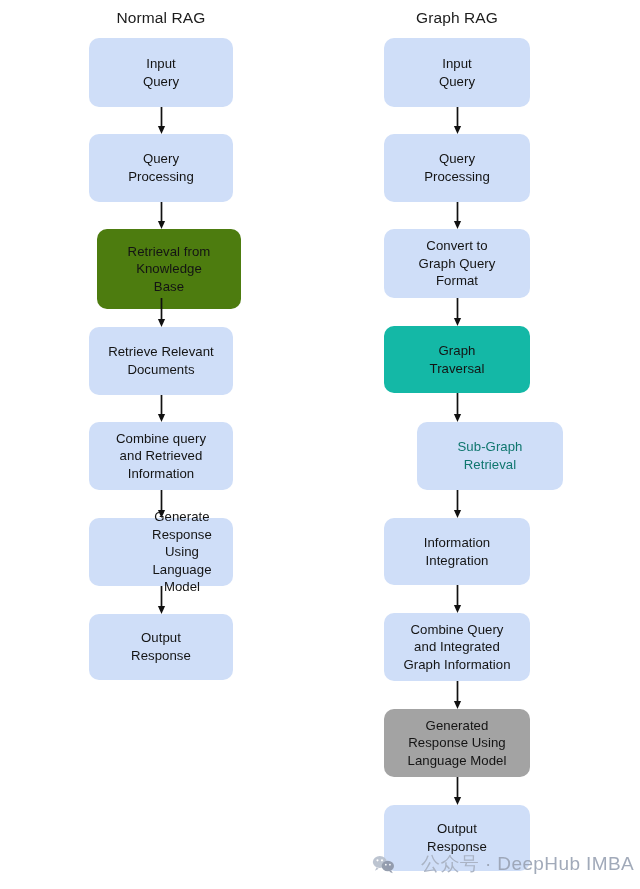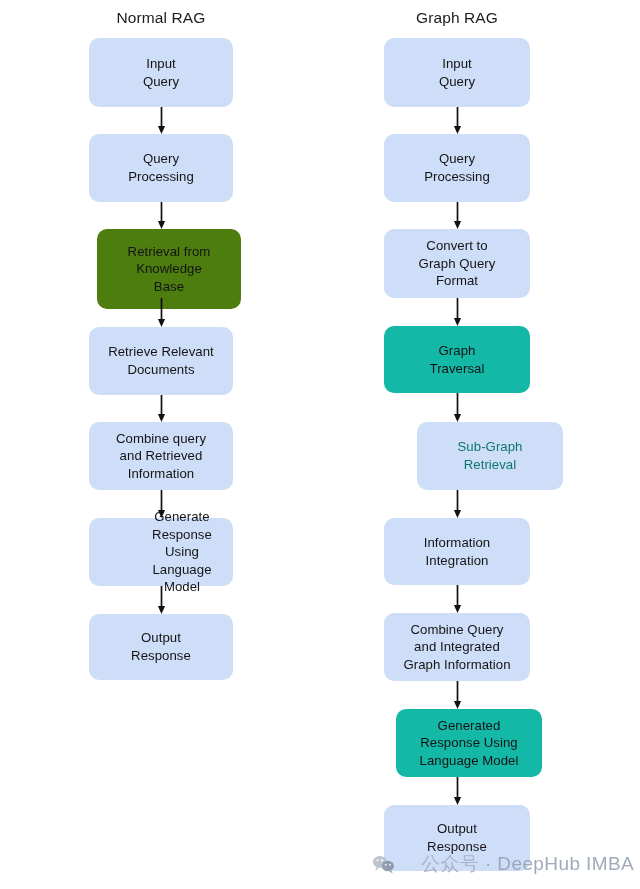--- a/index.html
+++ b/index.html
@@ -200,21 +200,21 @@
     </svg>
     <div class="node" style="left: 384px; top: 613px; width: 146px; height: 68px; background: rgb(207, 222, 248); color: rgb(20, 20, 20);">
       <span class="node-label">Combine Query
 and Integrated
 Graph Information</span>
     </div>
     <svg class="arrow" width="11" height="28" viewBox="0 0 11 28" style="left: 451.5px; top: 681px;">
       <line x1="5.5" y1="0" x2="5.5" y2="20.5" stroke="#111111" stroke-width="1.7"></line>
       <polygon points="1.9,20 9.1,20 5.5,28" fill="#111111"></polygon>
     </svg>
-    <div class="node" style="left: 396px; top: 709px; width: 146px; height: 68px; background: #14b8a6; color: rgb(20, 20, 20);">
+    <div class="node" style="left: 384px; top: 709px; width: 146px; height: 68px; background: #a3a3a3; color: rgb(20, 20, 20);">
       <span class="node-label">Generated
 Response Using
 Language Model</span>
     </div>
     <svg class="arrow" width="11" height="28" viewBox="0 0 11 28" style="left: 451.5px; top: 777px;">
       <line x1="5.5" y1="0" x2="5.5" y2="20.5" stroke="#111111" stroke-width="1.7"></line>
       <polygon points="1.9,20 9.1,20 5.5,28" fill="#111111"></polygon>
     </svg>
     <div class="node" style="left: 384px; top: 805px; width: 146px; height: 66px; background: rgb(207, 222, 248); color: rgb(20, 20, 20);">
       <span class="node-label">Output

